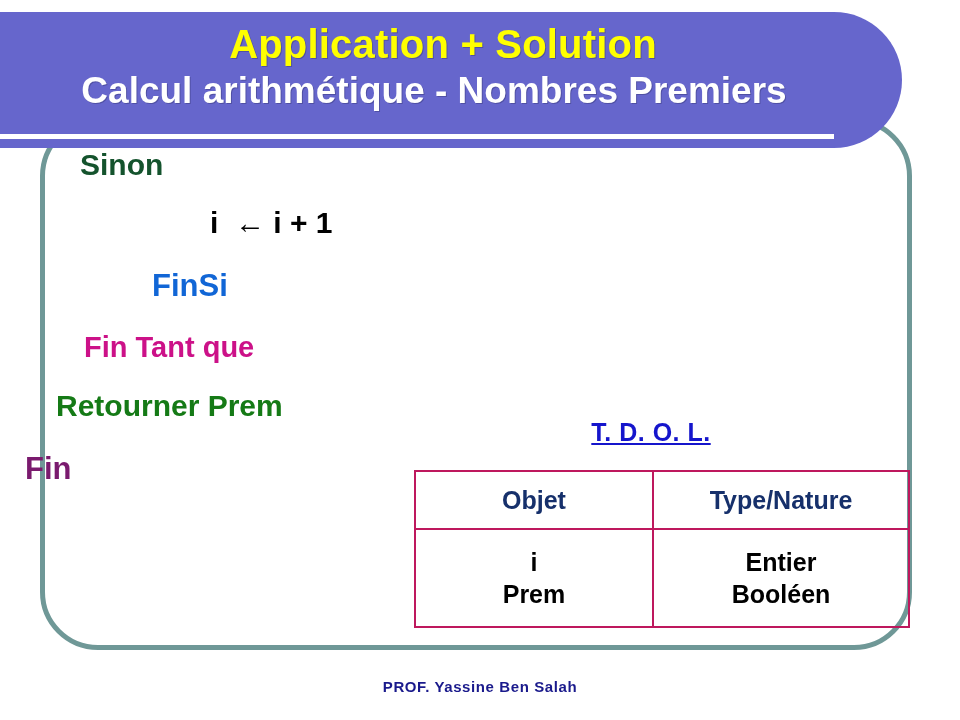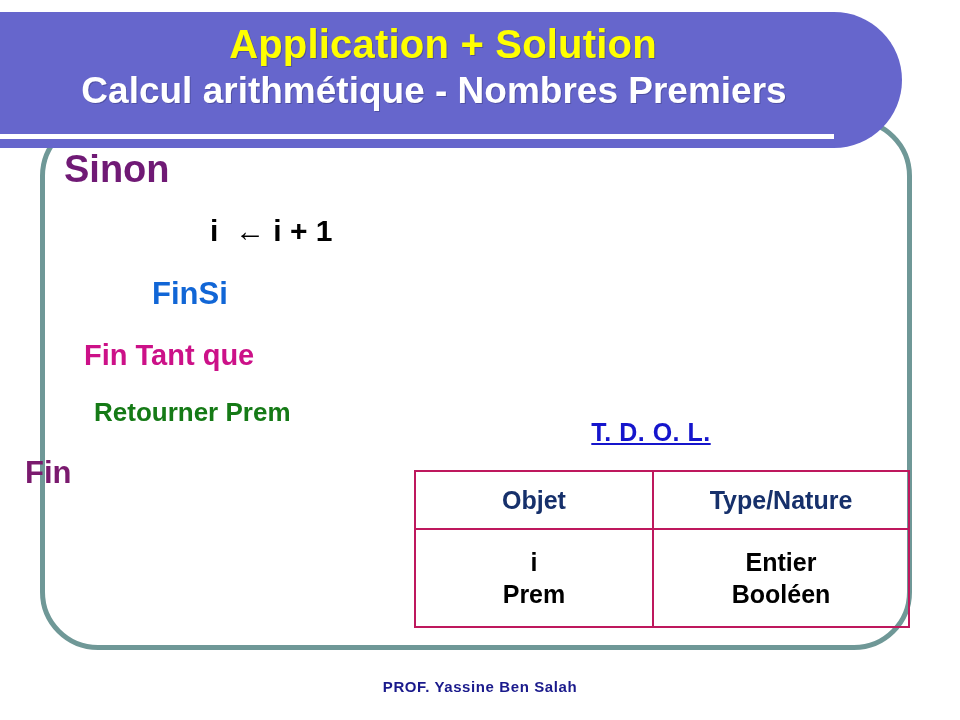--- a/index.html
+++ b/index.html
@@ -84,25 +84,25 @@
     position: absolute;
     left: 0;
     top: 140px;
     width: 470px;
   }
   .code-line {
     font-weight: bold;
     white-space: pre;
     line-height: 1.0;
   }
-  .line-sinon      { margin-left: 64px; margin-top: 10px;  font-size: 38px; color: #701a75; }
+  .line-sinon      { margin-left: 80px; margin-top: 10px;  font-size: 30px; color: #14532d; }
   .line-incr       { margin-left: 210px; margin-top: 28px;  font-size: 30px; color: #000000; }
   .line-finsi      { margin-left: 152px; margin-top: 32px;  font-size: 31px; color: #1166d6; }
   .line-fintantque { margin-left: 84px; margin-top: 32px;  font-size: 29px; color: #cc1188; }
-  .line-retourner  { margin-left: 94px; margin-top: 29px;  font-size: 26px; color: #157a16; }
+  .line-retourner  { margin-left: 56px; margin-top: 29px;  font-size: 30px; color: #157a16; }
   .line-fin        { margin-left: 25px;  margin-top: 32px;  font-size: 31px; color: #7a1a6e; }
 
   
   .tdol-title {
     position: absolute;
     left: 414px;
     top: 418px;
     width: 474px;
     text-align: center;
     color: #1515cc;

